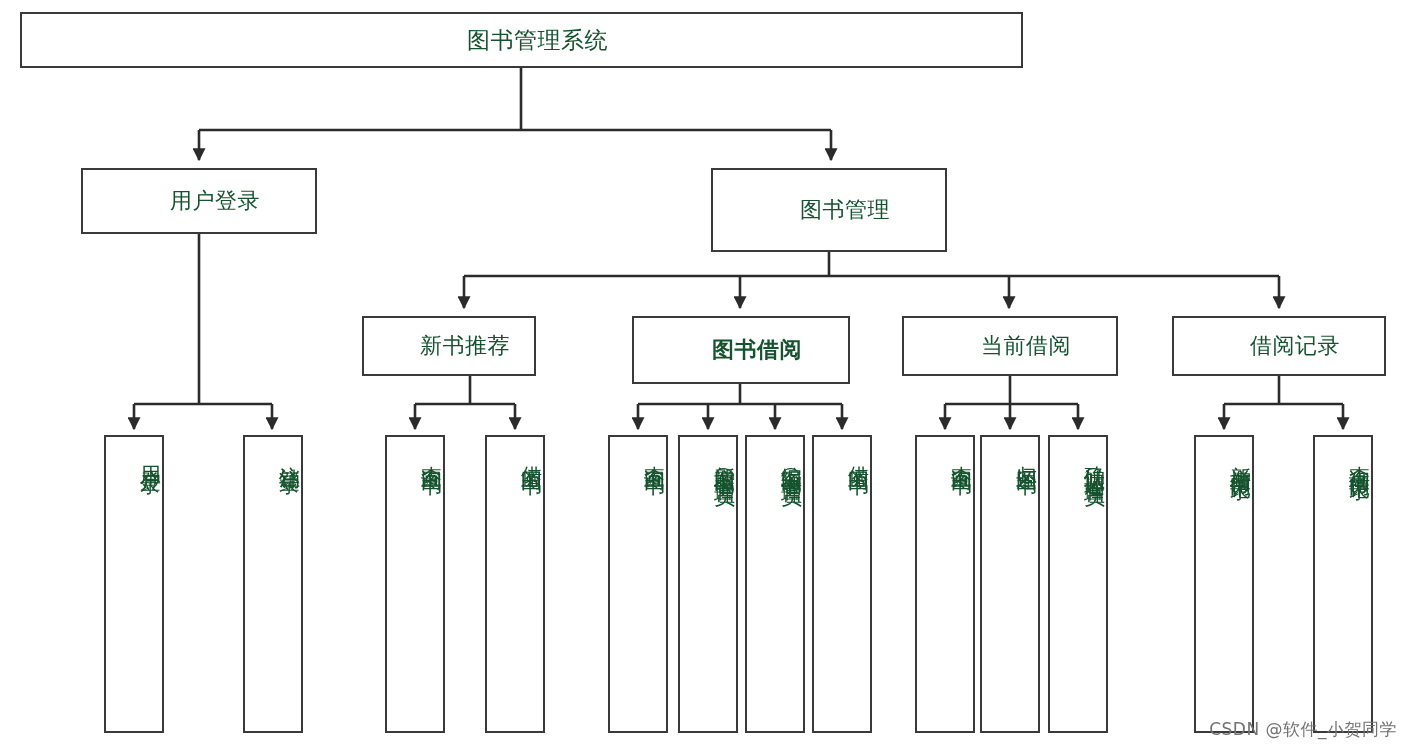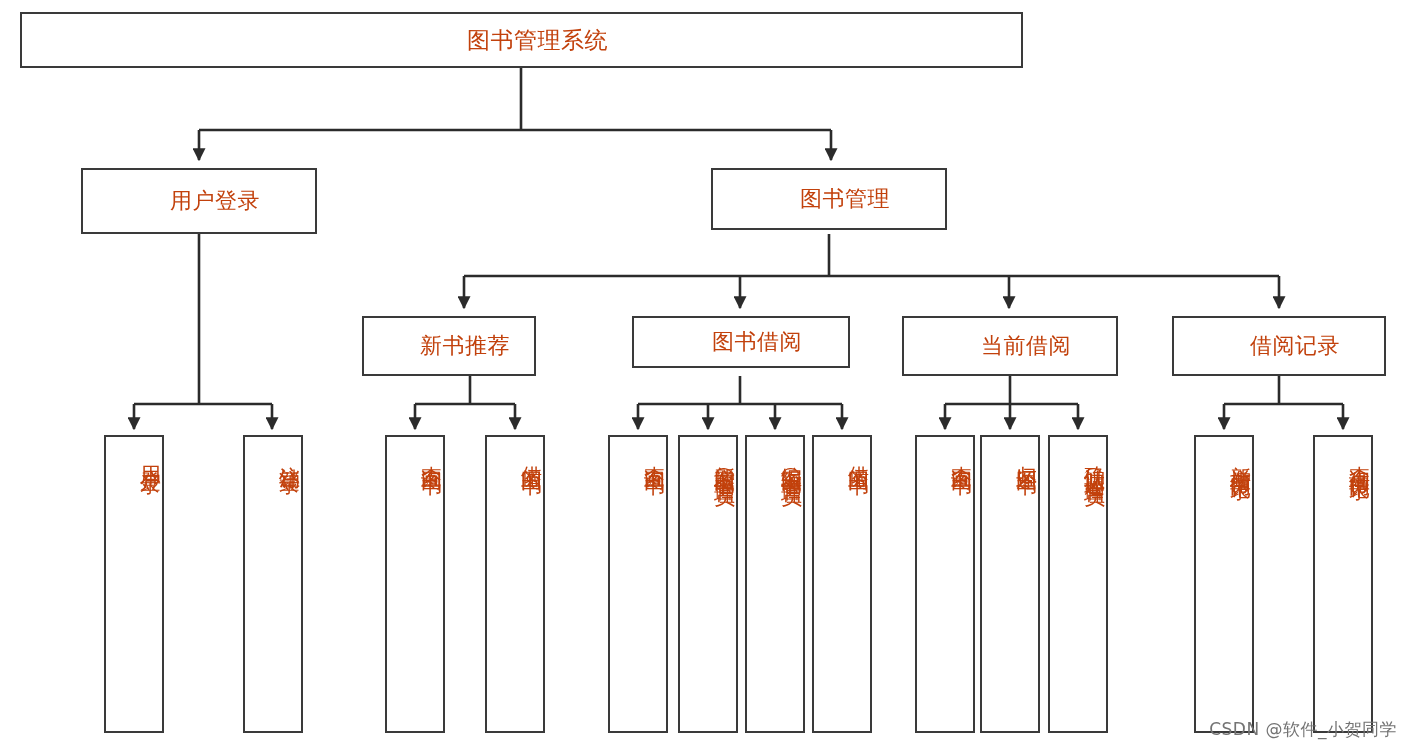--- a/index.html
+++ b/index.html
@@ -27,21 +27,21 @@
     pointer-events: none;
   }
   .node {
     position: absolute;
     box-sizing: border-box;
     background: #ffffff;
     border: 2px solid #3a3a3a;
     display: flex;
     align-items: center;
     justify-content: center;
-    color: #c2410c;
+    color: #14532d;
     padding-left: 32px;
   }
   .node-label {
     display: block;
     text-align: center;
     line-height: 1.08;
     letter-spacing: 0.5px;
     white-space: nowrap;
   }
   
@@ -130,28 +130,28 @@
     </g>
   </svg>
 
   <div class="node horiz root" id="node-root" style="left: 20px; top: 12px; width: 1003px; height: 56px;">
     <span class="node-label">图书管理系统</span>
   </div>
 
   <div class="node horiz" id="node-l2-0" style="left: 81px; top: 168px; width: 236px; height: 66px;">
     <span class="node-label">用户登录</span>
   </div>
-  <div class="node horiz" id="node-l2-1" style="left: 711px; top: 168px; width: 236px; height: 62px;">
+  <div class="node horiz" id="node-l2-1" style="left: 711px; top: 168px; width: 236px; height: 84px;">
     <span class="node-label">图书管理</span>
   </div>
 
   <div class="node horiz" id="node-l3-0" style="left: 362px; top: 316px; width: 174px; height: 60px;">
     <span class="node-label">新书推荐</span>
   </div>
-  <div class="node horiz" id="node-l3-1" style="left: 632px; top: 316px; width: 218px; height: 52px;">
+  <div class="node horiz" id="node-l3-1" style="left: 632px; top: 316px; width: 218px; height: 68px; font-weight: bold;">
     <span class="node-label">图书借阅</span>
   </div>
   <div class="node horiz" id="node-l3-2" style="left: 902px; top: 316px; width: 216px; height: 60px;">
     <span class="node-label">当前借阅</span>
   </div>
   <div class="node horiz" id="node-l3-3" style="left: 1172px; top: 316px; width: 214px; height: 60px;">
     <span class="node-label">借阅记录</span>
   </div>
 
   <div class="node vert" id="node-leaf-0" style="left: 104px; top: 435px; width: 60px; height: 298px;">

